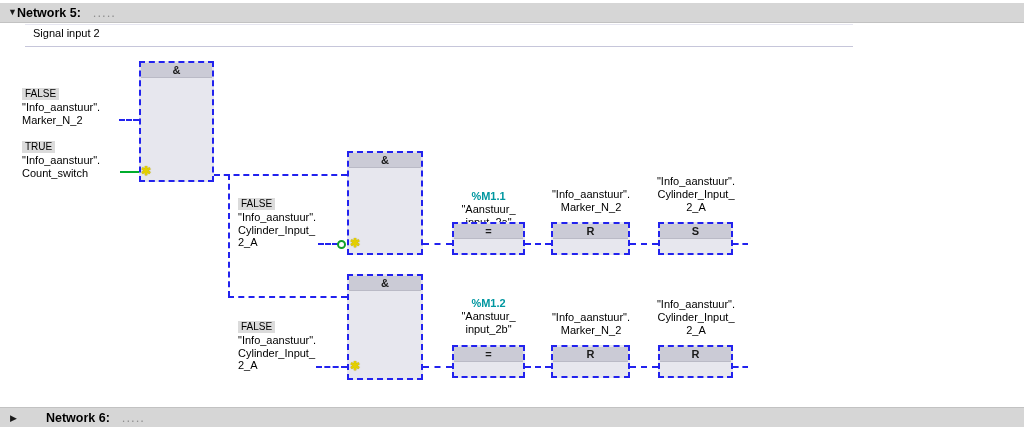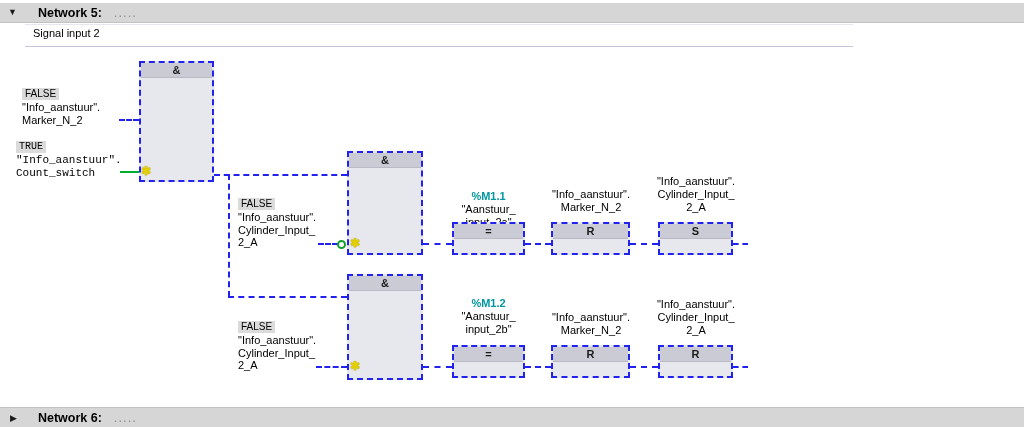--- a/index.html
+++ b/index.html
@@ -30,21 +30,21 @@
   .negcirc{position:absolute;width:5px;height:5px;border:2px solid #11a02a;
            border-radius:50%;background:#fdfdfd;}
 </style>
 </head>
 <body>
 
 <div class="canvas">
 
   <div class="netbar" style="top:3px;">
     <span class="tri" style="margin-left:8px;">▼</span>
-    <span class="nettitle" style="margin-left:21px;">Network 5:</span>
+    <span class="nettitle" style="">Network 5:</span>
     <span class="netdots" style="margin-left:12px;">.....</span>
   </div>
 
   <div class="comment-box" style="left:25px;top:24px;width:828px;height:21px;"></div>
   <span class="comment-text" style="left:33px;top:27px;">Signal input 2</span>
 
   <div class="hline" style="left:119px;top:119px;width:20px;"></div>
   <div class="hline-green" style="left:120px;top:171px;width:19px;"></div>
   <div class="hline" style="left:214px;top:174px;width:133px;"></div>
   <div class="vline" style="left:228px;top:174px;height:123px;"></div>
@@ -73,21 +73,21 @@
 
   <span class="star" style="left:141px;top:165px;">✱</span>
   <span class="star" style="left:350px;top:237px;">✱</span>
   <span class="star" style="left:350px;top:360px;">✱</span>
 
   <div class="opd right" style="left:22px;top:87px;width:100px;">
     <span class="state-badge">FALSE</span>
     <div>"Info_aanstuur".</div>
     <div>Marker_N_2</div>
   </div>
-  <div class="opd right" style="left:16px;top:140px;width:100px;font-family:Liberation Mono, monospace;">
+  <div class="opd right" style="left:22px;top:140px;width:100px;">
     <span class="state-badge">TRUE</span>
     <div>"Info_aanstuur".</div>
     <div>Count_switch</div>
   </div>
   <div class="opd right" style="left:238px;top:197px;width:94px;">
     <span class="state-badge">FALSE</span>
     <div>"Info_aanstuur".</div>
     <div>Cylinder_Input_</div>
     <div>2_A</div>
   </div>
@@ -145,17 +145,17 @@
     <div>"Info_aanstuur".</div>
     <div>Cylinder_Input_</div>
     <div>2_A</div>
   </div>
   <div class="fbd-block" style="left:658px;top:345px;width:75px;height:33px;">
     <div class="blk-head">R</div>
   </div>
 
   <div class="netbar" style="top:407px;height:20px;border-top:1px solid #c2c2c2;">
     <span class="tri" style="margin-left:10px;">▶</span>
-    <span class="nettitle" style="margin-left:21px;">Network 6:</span>
+    <span class="nettitle" style="margin-left:29px;">Network 6:</span>
     <span class="netdots" style="margin-left:12px;">.....</span>
   </div>
 
 </div>
 
 </body></html>

